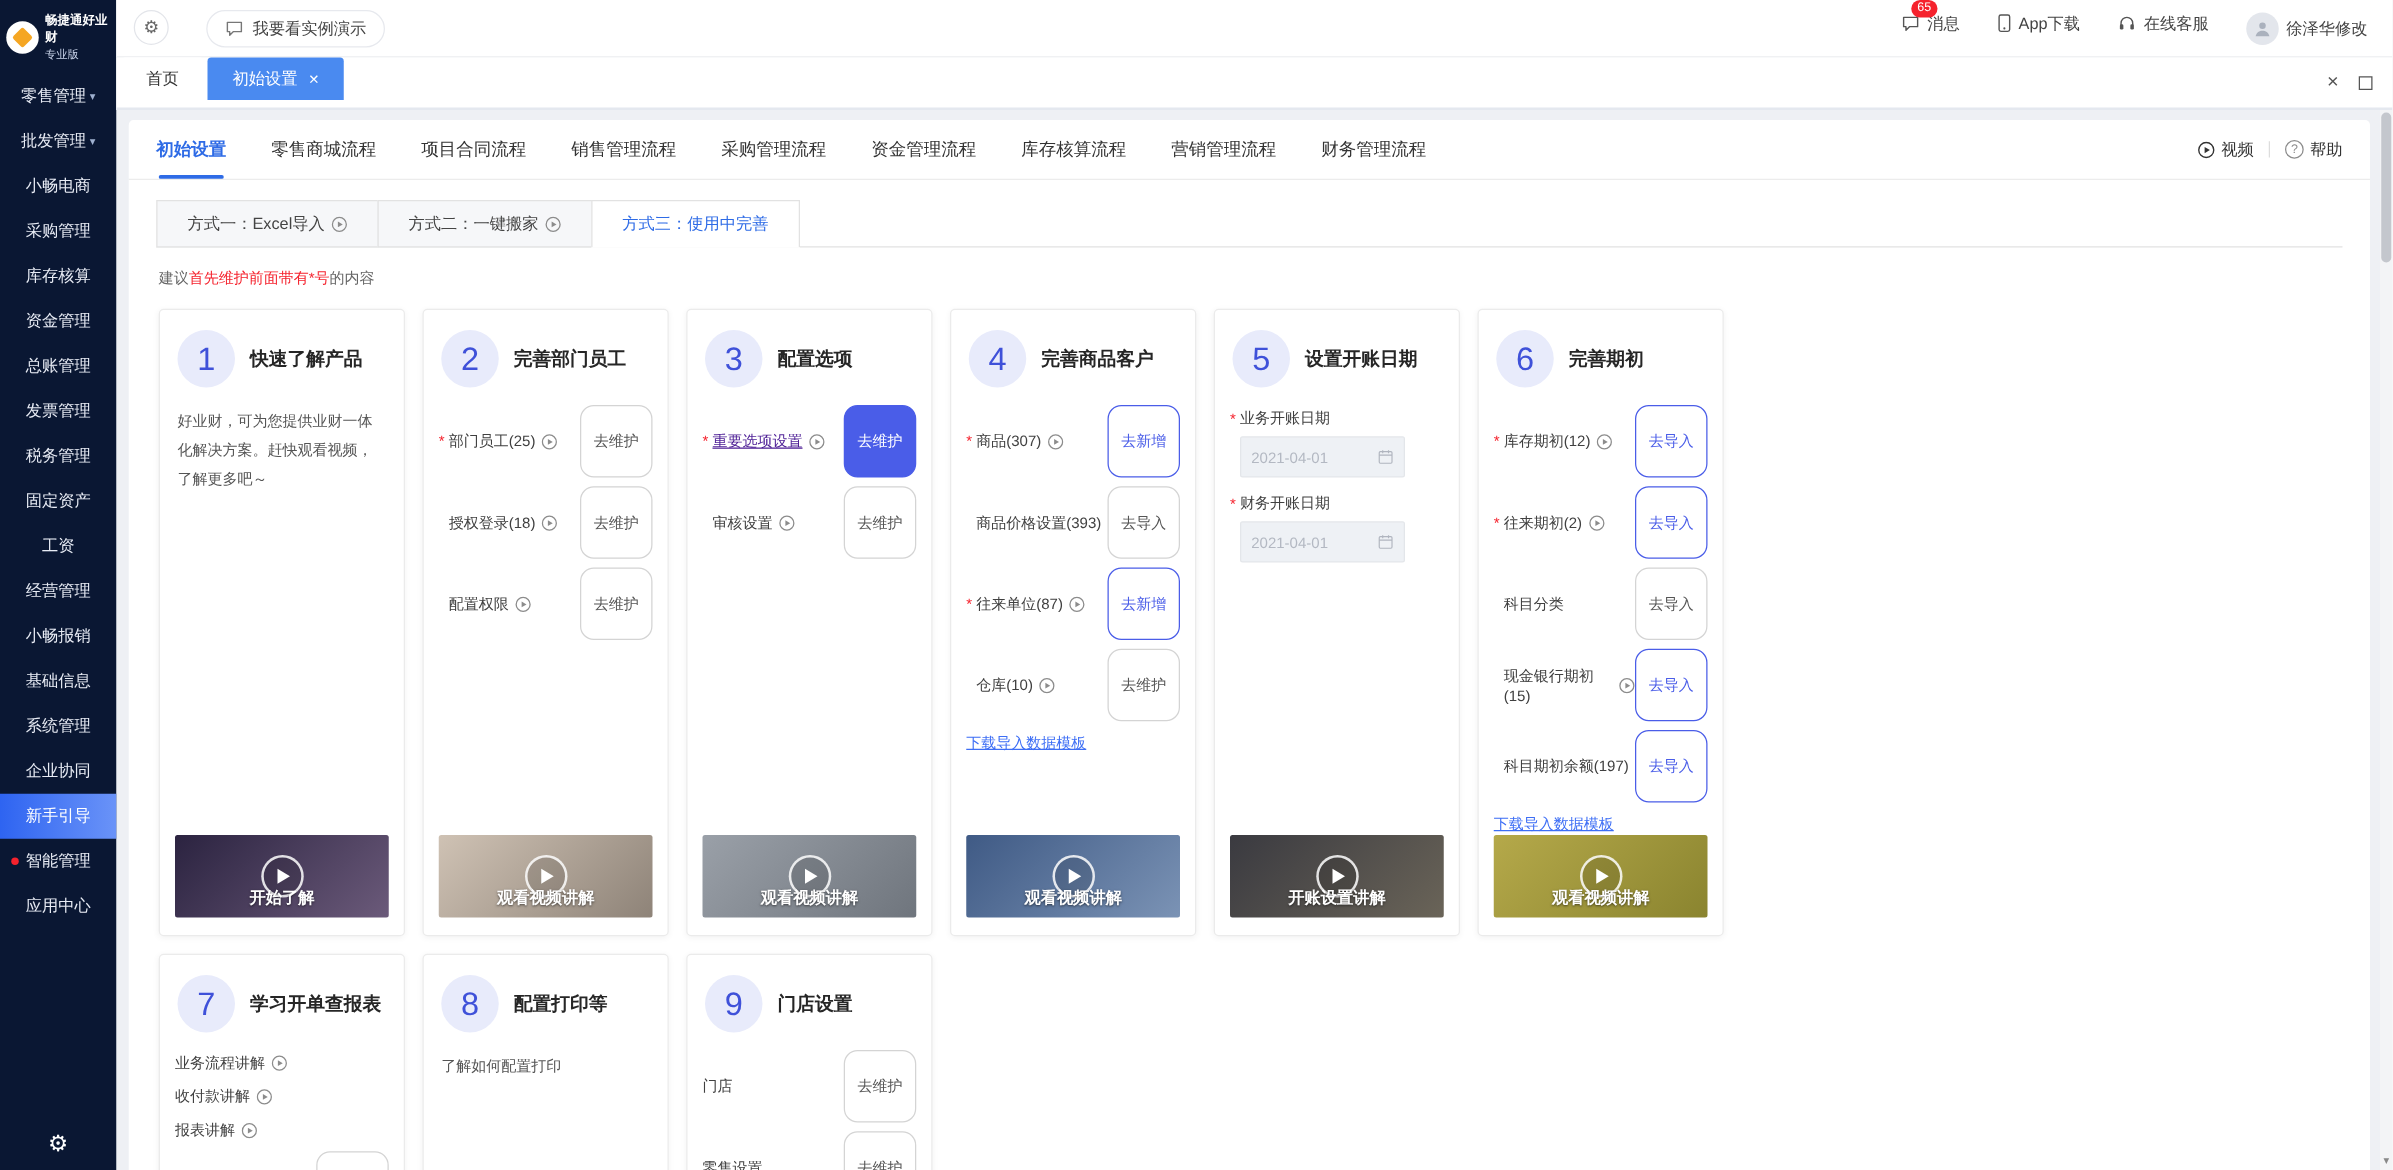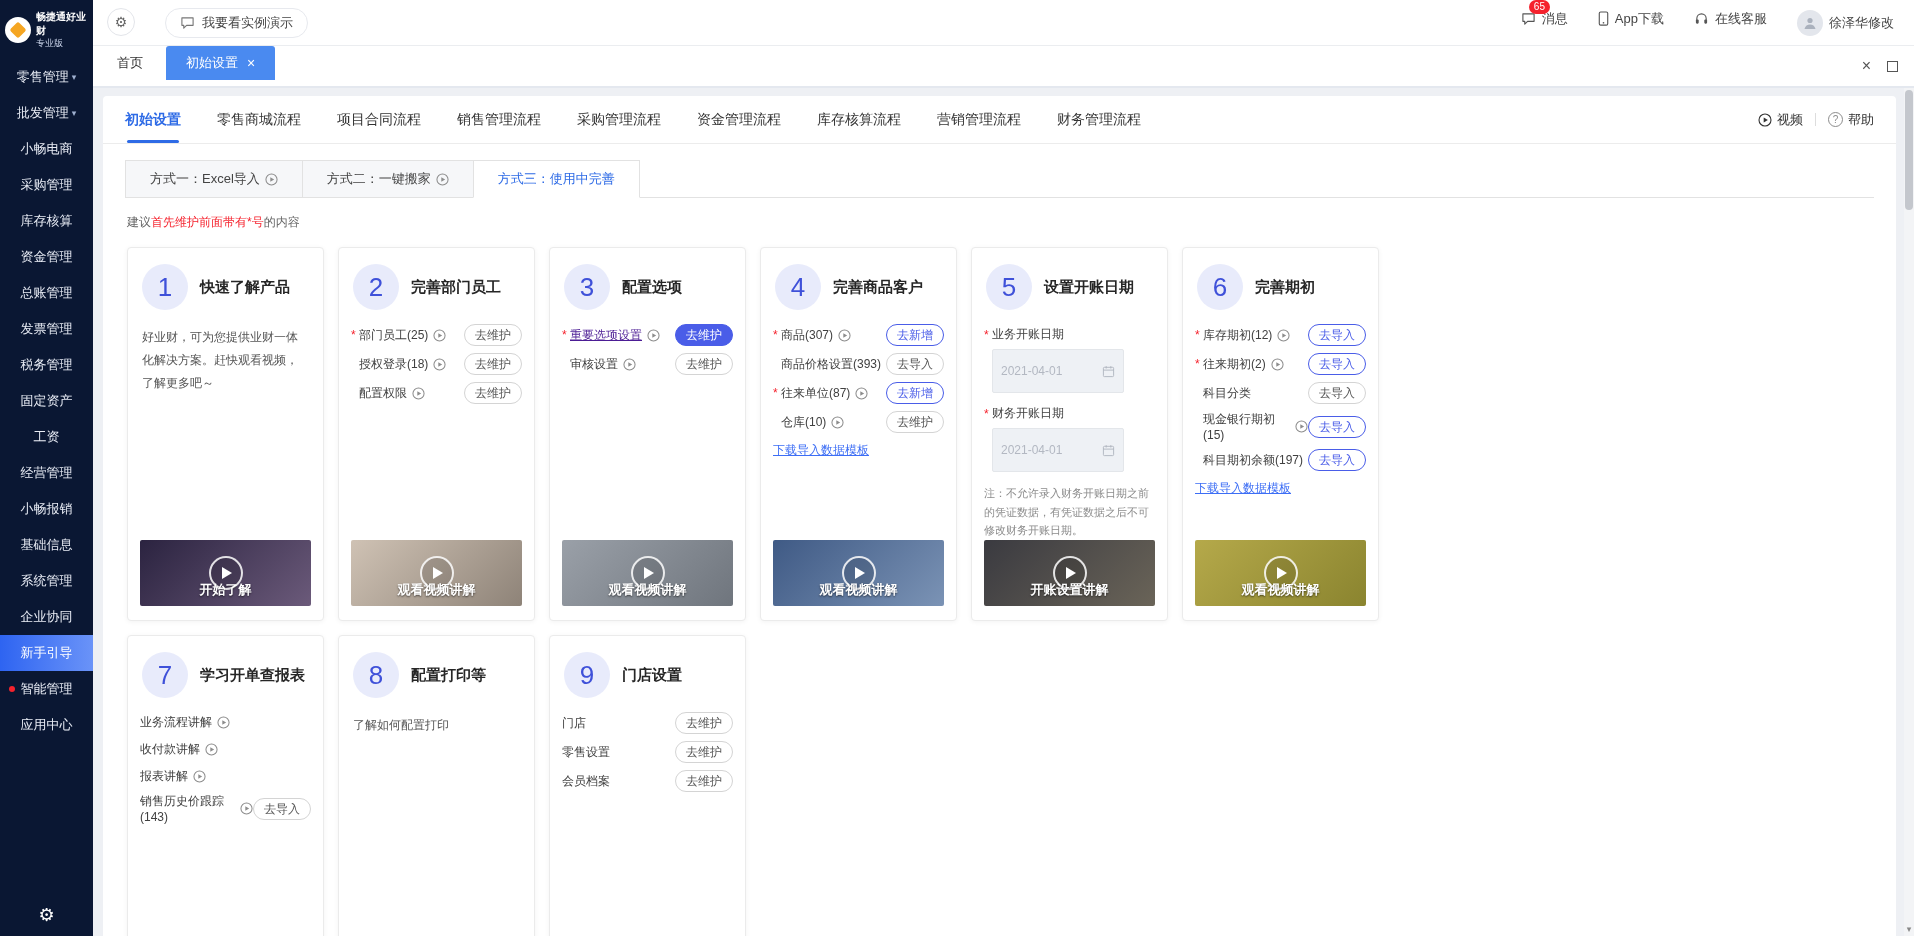--- a/index.html
+++ b/index.html
@@ -75,34 +75,34 @@
   .card{background:#fff;border:1px solid #ebebeb;border-radius:4px;box-shadow:0 1px 5px rgba(0,0,0,.05);padding:14px 12px;display:flex;flex-direction:column;min-height:336px}
   .card:nth-child(n+7){min-height:410px}
   .card-head{display:flex;align-items:center;gap:12px;margin:2px 2px 14px}
   .num{width:46px;height:46px;border-radius:50%;background:#e8ebfb;color:#3f51d9;font-size:26px;display:flex;align-items:center;justify-content:center;flex-shrink:0}
   .card-title{font-size:15px;font-weight:bold;color:#262626}
   .rows{display:flex;flex-direction:column;gap:7px}
   .row{display:flex;align-items:center;min-height:20px;font-size:12px;color:#404040}
   .star{color:#f5222d;width:8px;flex-shrink:0}
   .spacer{width:8px;flex-shrink:0}
   .label.red-link{color:#4c1d95;text-decoration:underline;cursor:pointer}
-  .btn{margin-left:auto;border-radius:11px;padding:2px 10px;font-size:12px;line-height:16px;cursor:pointer;flex-shrink:0;font-family:inherit}
+  .btn{margin-left:auto;border-radius:11px;padding:20px 10px;font-size:12px;line-height:16px;cursor:pointer;flex-shrink:0;font-family:inherit}
   .btn-default{background:#fff;border:1px solid #d4d4d4;color:#555}
   .btn-outline{background:#fff;border:1px solid #4a5de8;color:#4a5de8}
   .btn-primary{background:#4a5de8;border:1px solid #4a5de8;color:#fff}
   .tpl-link{font-size:12px;color:#3d6ef5;text-decoration:underline;margin-top:9px;display:inline-block;cursor:pointer;align-self:flex-start}
   .desc{font-size:12px;color:#555;line-height:1.9;margin:2px 2px 0}
   .note{font-size:11px;color:#8c8c8c;line-height:1.7;margin-top:2px}
   .video{margin-top:auto;height:66px;border-radius:2px;position:relative;display:flex;align-items:center;justify-content:center;cursor:pointer}
   .play-big{width:34px;height:34px;border-radius:50%;border:2px solid rgba(255,255,255,.85);display:flex;align-items:center;justify-content:center;background:rgba(0,0,0,.12)}
   .play-big::after{content:"";border-left:10px solid #fff;border-top:6px solid transparent;border-bottom:6px solid transparent;margin-left:3px}
   .vcaption{position:absolute;bottom:7px;left:0;right:0;text-align:center;color:#fff;font-size:13px;font-weight:bold;text-shadow:0 1px 2px rgba(0,0,0,.6)}
   .date-field{margin:2px 0 10px}
   .dlabel{display:flex;align-items:center;font-size:12px;margin-bottom:6px;color:#404040}
-  .dinput{height:44px;width:132px;background:#eef1f5;border:1px solid #e3e6ea;border-radius:2px;display:flex;align-items:center;justify-content:space-between;padding:0 8px;color:#b3b8c2;font-size:12px;margin-left:8px;cursor:default}
+  .dinput{height:33px;width:132px;background:#eef1f5;border:1px solid #e3e6ea;border-radius:2px;display:flex;align-items:center;justify-content:space-between;padding:0 8px;color:#b3b8c2;font-size:12px;margin-left:8px;cursor:default}
 </style>
 </head>
 <body>
 
 <div class="app">
 
   <aside class="sidebar">
     <div class="logo">
       <div class="logo-mark">
           <span class="diamond"></span>
@@ -444,21 +444,20 @@
                 </div>
                 <div class="dinput">
                   <span>2021-04-01</span>
                   <svg width="13" height="13" viewBox="0 0 14 14">
                     <rect x="1.5" y="2.5" width="11" height="10" rx="1" fill="none" stroke="#b0b5bf"></rect>
                     <path d="M1.5 5.5h11" stroke="#b0b5bf"></path>
                     <path d="M4.5 1.2v2.6M9.5 1.2v2.6" stroke="#b0b5bf"></path>
                   </svg>
                 </div>
               </div>
-              <div class="note">注：不允许录入财务开账日期之前的凭证数据，有凭证数据之后不可修改财务开账日期。</div>
               <div class="video" style="background: linear-gradient(135deg, rgb(58, 58, 64) 0%, rgb(106, 100, 88) 100%);">
                 <div class="play-big"></div>
                 <div class="vcaption">开账设置讲解</div>
               </div>
             </div>
             <div class="card">
               <div class="card-head">
                 <div class="num">6</div>
                 <div class="card-title">完善期初</div>
               </div>

